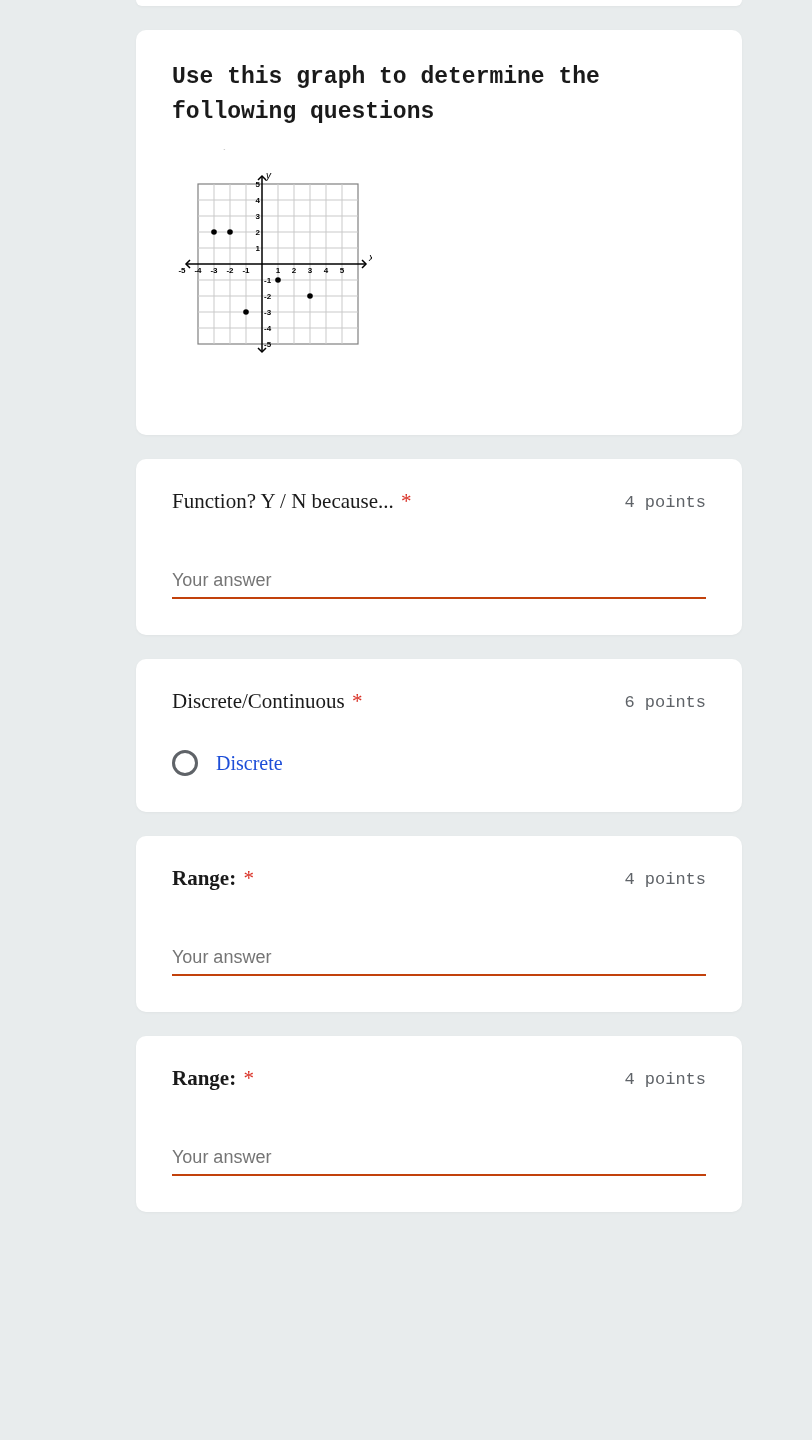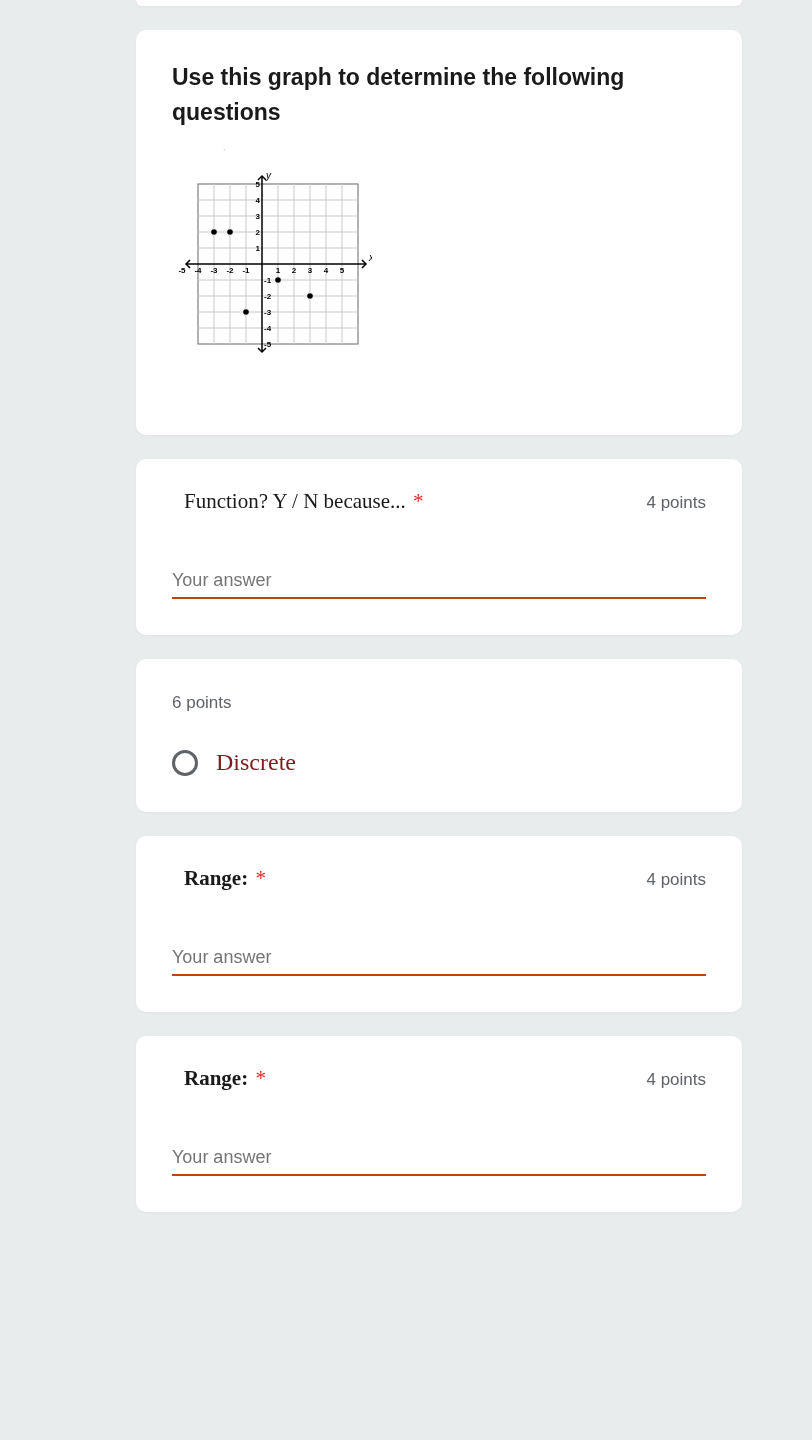--- a/index.html
+++ b/index.html
@@ -22,48 +22,47 @@
     box-shadow: 0 1px 3px rgba(0,0,0,0.04);
   }
   .card.top-stub {
     height: 6px;
     padding: 0;
     margin-top: 0;
     border-top-left-radius: 0;
     border-top-right-radius: 0;
   }
   .section-title {
-    font-family: Liberation Sans, sans-serif;
+    font-family: Liberation Mono, monospace;
     font-weight: 700;
     font-size: 23px;
     line-height: 1.5;
     color: #1a1a1a;
     margin: 0 0 20px 0;
   }
   .question-row {
     display: flex;
     justify-content: space-between;
     align-items: flex-start;
   }
   .question-text {
     font-family: Georgia, 'Times New Roman', serif;
     font-size: 21px;
     color: #1a1a1a;
     font-weight: 400;
-    margin-left: 12px;
   }
   .question-text.bold {
     font-weight: 700;
   }
   .required {
     color: #d93025;
     margin-left: 2px;
   }
   .points {
-    font-family: Liberation Sans, sans-serif;
+    font-family: Liberation Mono, monospace;
     font-size: 17px;
     color: #5f6368;
     white-space: nowrap;
     padding-top: 4px;
   }
   .answer-input {
     width: 100%;
     border: none;
     border-bottom: 2px solid #c2410c;
     padding: 6px 0;
@@ -89,22 +88,22 @@
   .radio-circle {
     width: 26px;
     height: 26px;
     border: 3px solid #5f6368;
     border-radius: 50%;
     margin-right: 18px;
     flex-shrink: 0;
   }
   .radio-label {
     font-family: 'Comic Sans MS', 'Segoe Script', cursive;
-    font-size: 24px;
-    color: #7f1d1d;
+    font-size: 20px;
+    color: #1d4ed8;
   }
   
   .graph-wrap {
     margin-top: 14px;
     margin-left: 0;
     padding-bottom: 40px;
   }
   svg.graph {
     display: block;
   }
@@ -206,20 +205,24 @@
         <span>Function? Y / N  because...</span>
         <span class="required">*</span>
       </div>
       <div class="points">4 points</div>
     </div>
     <input type="text" class="answer-input" placeholder="Your answer" style="">
   </div>
 
   <div class="card">
     <div class="question-row">
+      <div class="question-text">
+        <span>Discrete/Continuous</span>
+        <span class="required">*</span>
+      </div>
       <div class="points">6 points</div>
     </div>
     <div class="radio-group">
       <div class="radio-option">
         <span class="radio-circle"></span>
         <span class="radio-label">Discrete</span>
       </div>
     </div>
   </div>
 

